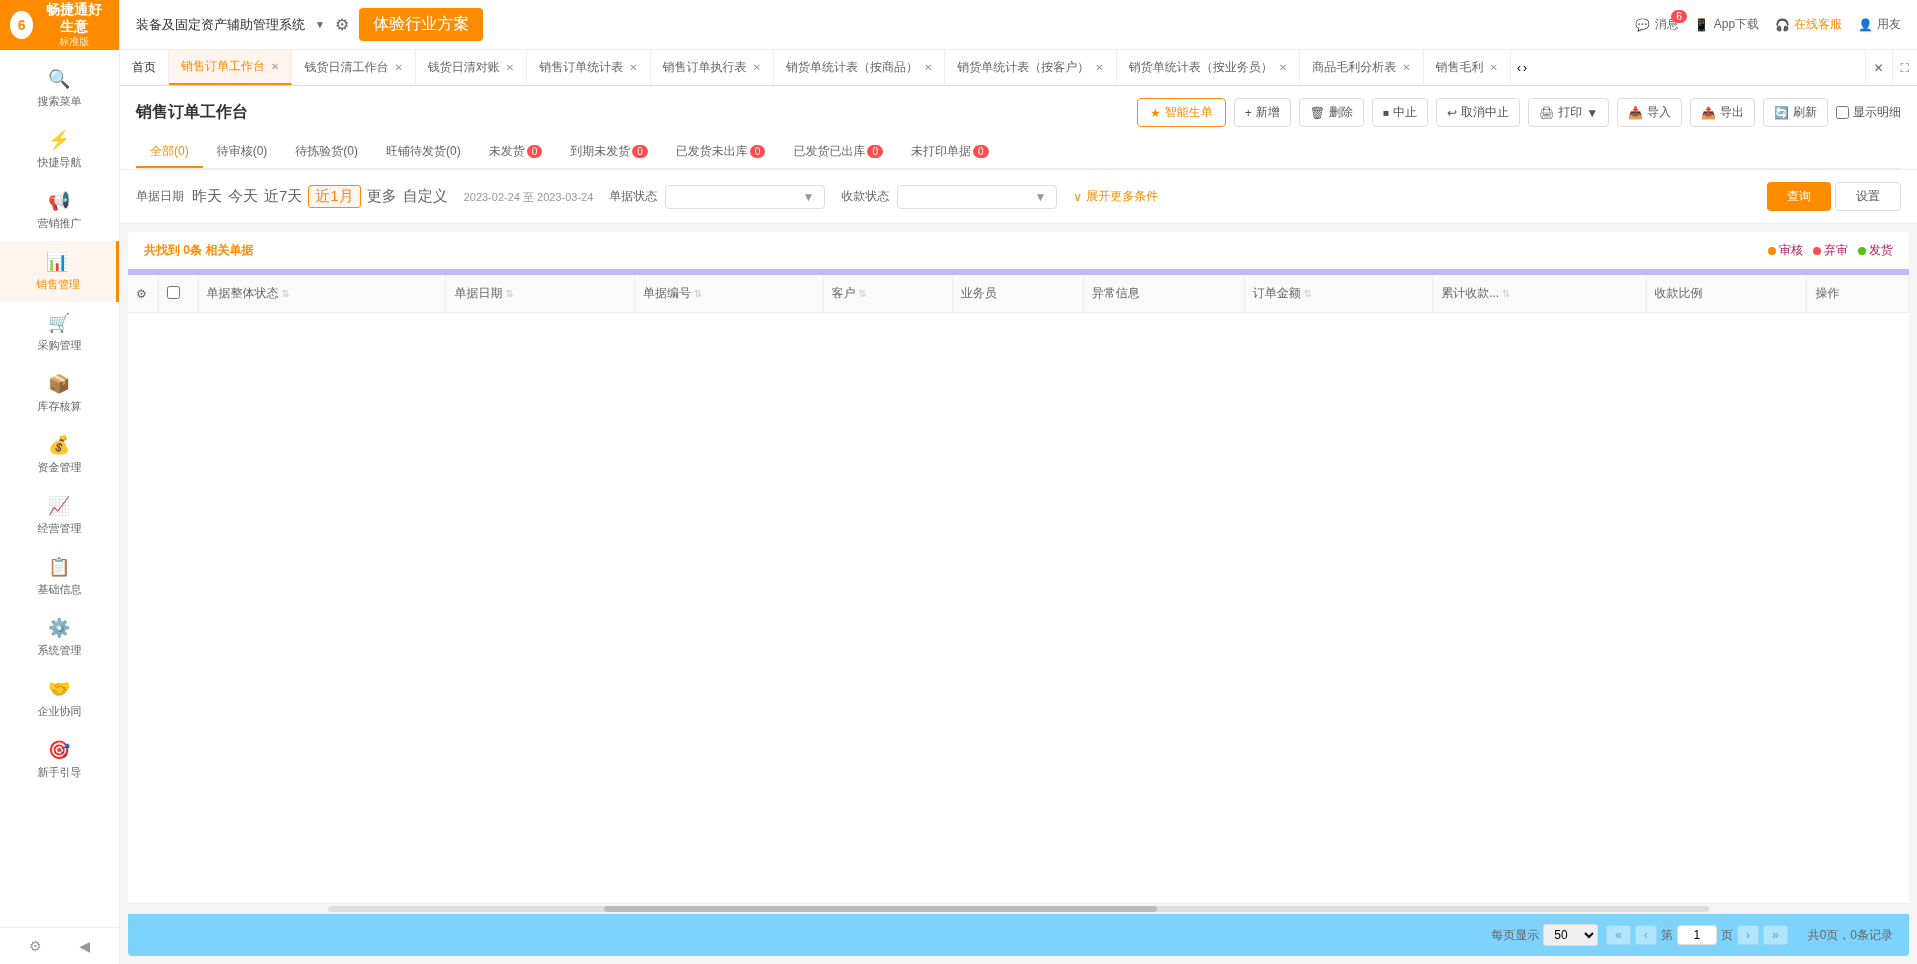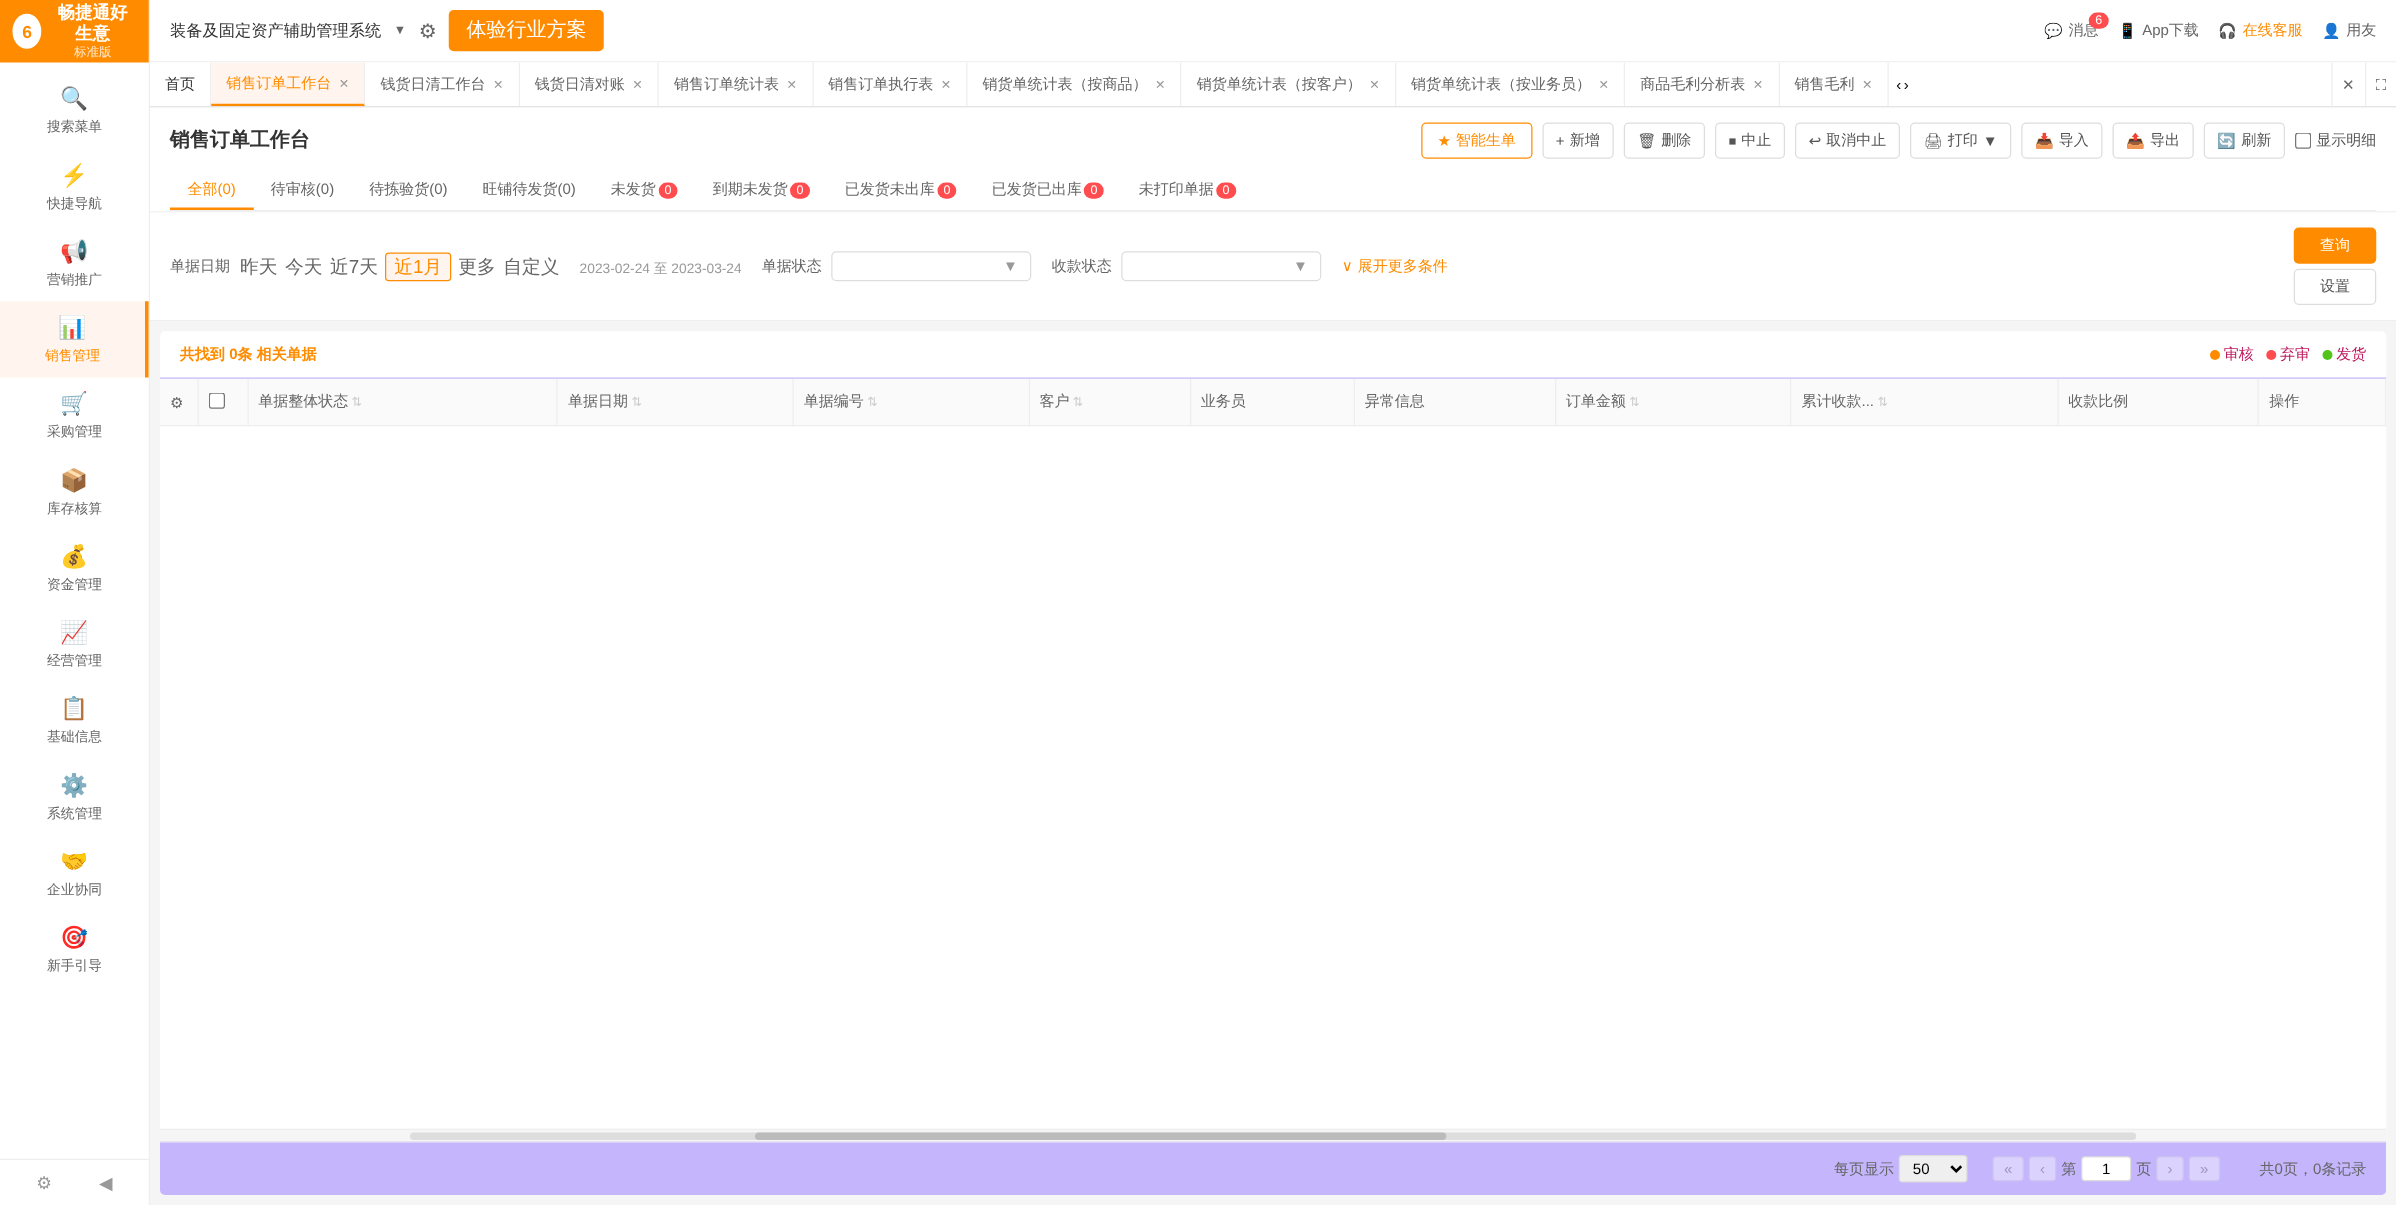--- a/index.html
+++ b/index.html
@@ -67,27 +67,27 @@
     .filter-row { display: flex; align-items: center; gap: 16px; }
     .filter-item { display: flex; align-items: center; gap: 8px; }
     .filter-label { color: #666; font-size: 12px; white-space: nowrap; }
     .date-options { display: flex; align-items: center; gap: 6px; }
     .date-option { color: #666; cursor: pointer; font-size: 15px; }
     .date-option.active-period { color: #ff8c00; background: #fff5ee; border: 1px solid #ff8c00; padding: 1px 6px; border-radius: 3px; }
     .date-range { color: #999; font-size: 11px; margin-top: 2px; }
     .filter-input { border: 1px solid #ddd; border-radius: 4px; padding: 4px 10px; font-size: 12px; color: #333; display: flex; align-items: center; gap: 6px; cursor: pointer; min-width: 120px; }
     .filter-input-arrow { color: #999; margin-left: auto; }
     .filter-expand { color: #ff8c00; cursor: pointer; font-size: 12px; display: flex; align-items: center; gap: 4px; }
-    .filter-right-btns { margin-left: auto; display: flex; flex-direction: column; gap: 4px; }
+    .filter-right-btns { margin-left: auto; display: flex; flex-direction: row; gap: 4px; }
     .btn-query { background: #ff8c00; color: white; border: none; padding: 6px 20px; border-radius: 4px; cursor: pointer; font-size: 12px; }
     .btn-settings { background: white; border: 1px solid #ddd; color: #555; padding: 5px 20px; border-radius: 4px; cursor: pointer; font-size: 12px; }
 
     
     .table-area { flex: 1; background: white; margin: 8px; border-radius: 4px; display: flex; flex-direction: column; overflow: hidden; }
-    .table-toolbar { padding: 10px 16px; display: flex; align-items: flex-end; justify-content: space-between; border-bottom: 1px solid #c4b5fd; }
+    .table-toolbar { padding: 10px 16px; display: flex; align-items: flex-end; justify-content: space-between; border-bottom: 6px solid #c4b5fd; }
     .table-count { font-size: 12px; color: #333; }
     .table-count span { color: #ff8c00; font-weight: bold; }
     .table-actions { display: flex; align-items: center; gap: 10px; }
     .table-action { color: #be185d; font-size: 12px; cursor: pointer; display: flex; align-items: center; gap: 3px; }
     .table-action-dot { width: 8px; height: 8px; border-radius: 50%; display: inline-block; }
     .dot-orange { background: #ff8c00; }
     .dot-red { background: #ff4d4f; }
     .dot-green { background: #52c41a; }
 
     .data-table { width: 100%; border-collapse: collapse; font-size: 12px; }
@@ -97,21 +97,21 @@
 
     .th-checkbox { width: 40px; text-align: center; }
     .th-settings { width: 30px; text-align: center; }
 
     
     .empty-state { flex: 1; display: flex; flex-direction: column; align-items: center; justify-content: center; gap: 12px; padding: 40px; }
     .empty-icon { width: 80px; height: 80px; opacity: 0.6; }
     .empty-text { color: #999; font-size: 13px; }
 
     
-    .pagination { padding: 10px 16px; border-top: 1px solid #eee; display: flex; align-items: center; justify-content: flex-end; gap: 20px; background: #c4b5fd; }
+    .pagination { padding: 10px 16px; border-top: 1px solid #eee; display: flex; align-items: center; justify-content: flex-end; gap: 8px; background: #7dd3fc; }
     .page-size { display: flex; align-items: center; gap: 4px; color: #666; font-size: 12px; }
     .page-size-select { border: 1px solid #ddd; border-radius: 3px; padding: 2px 6px; font-size: 12px; }
     .page-nav { display: flex; align-items: center; gap: 4px; color: #666; font-size: 12px; }
     .page-btn { border: 1px solid #ddd; background: white; padding: 2px 8px; border-radius: 3px; cursor: pointer; color: #666; font-size: 12px; }
     .page-btn:disabled { opacity: 0.4; cursor: default; }
     .page-input { border: 1px solid #ddd; border-radius: 3px; padding: 2px 6px; width: 40px; text-align: center; font-size: 12px; }
     .page-total { color: #666; font-size: 12px; margin-left: 12px; }
 
     
     .scrollbar-area { height: 10px; background: #f5f5f5; border-top: 1px solid #eee; display: flex; align-items: center; padding: 0 200px; }

